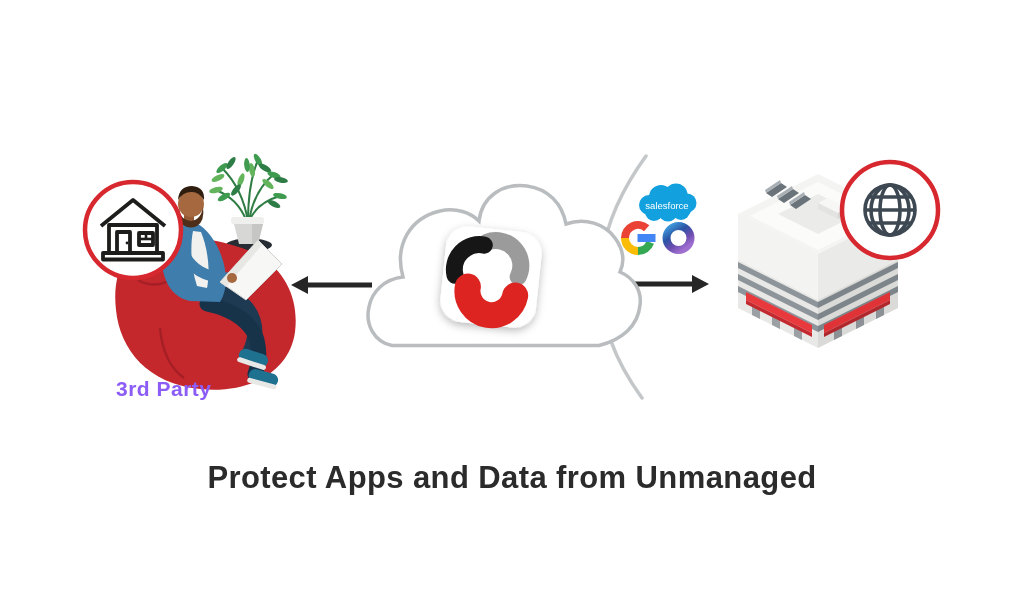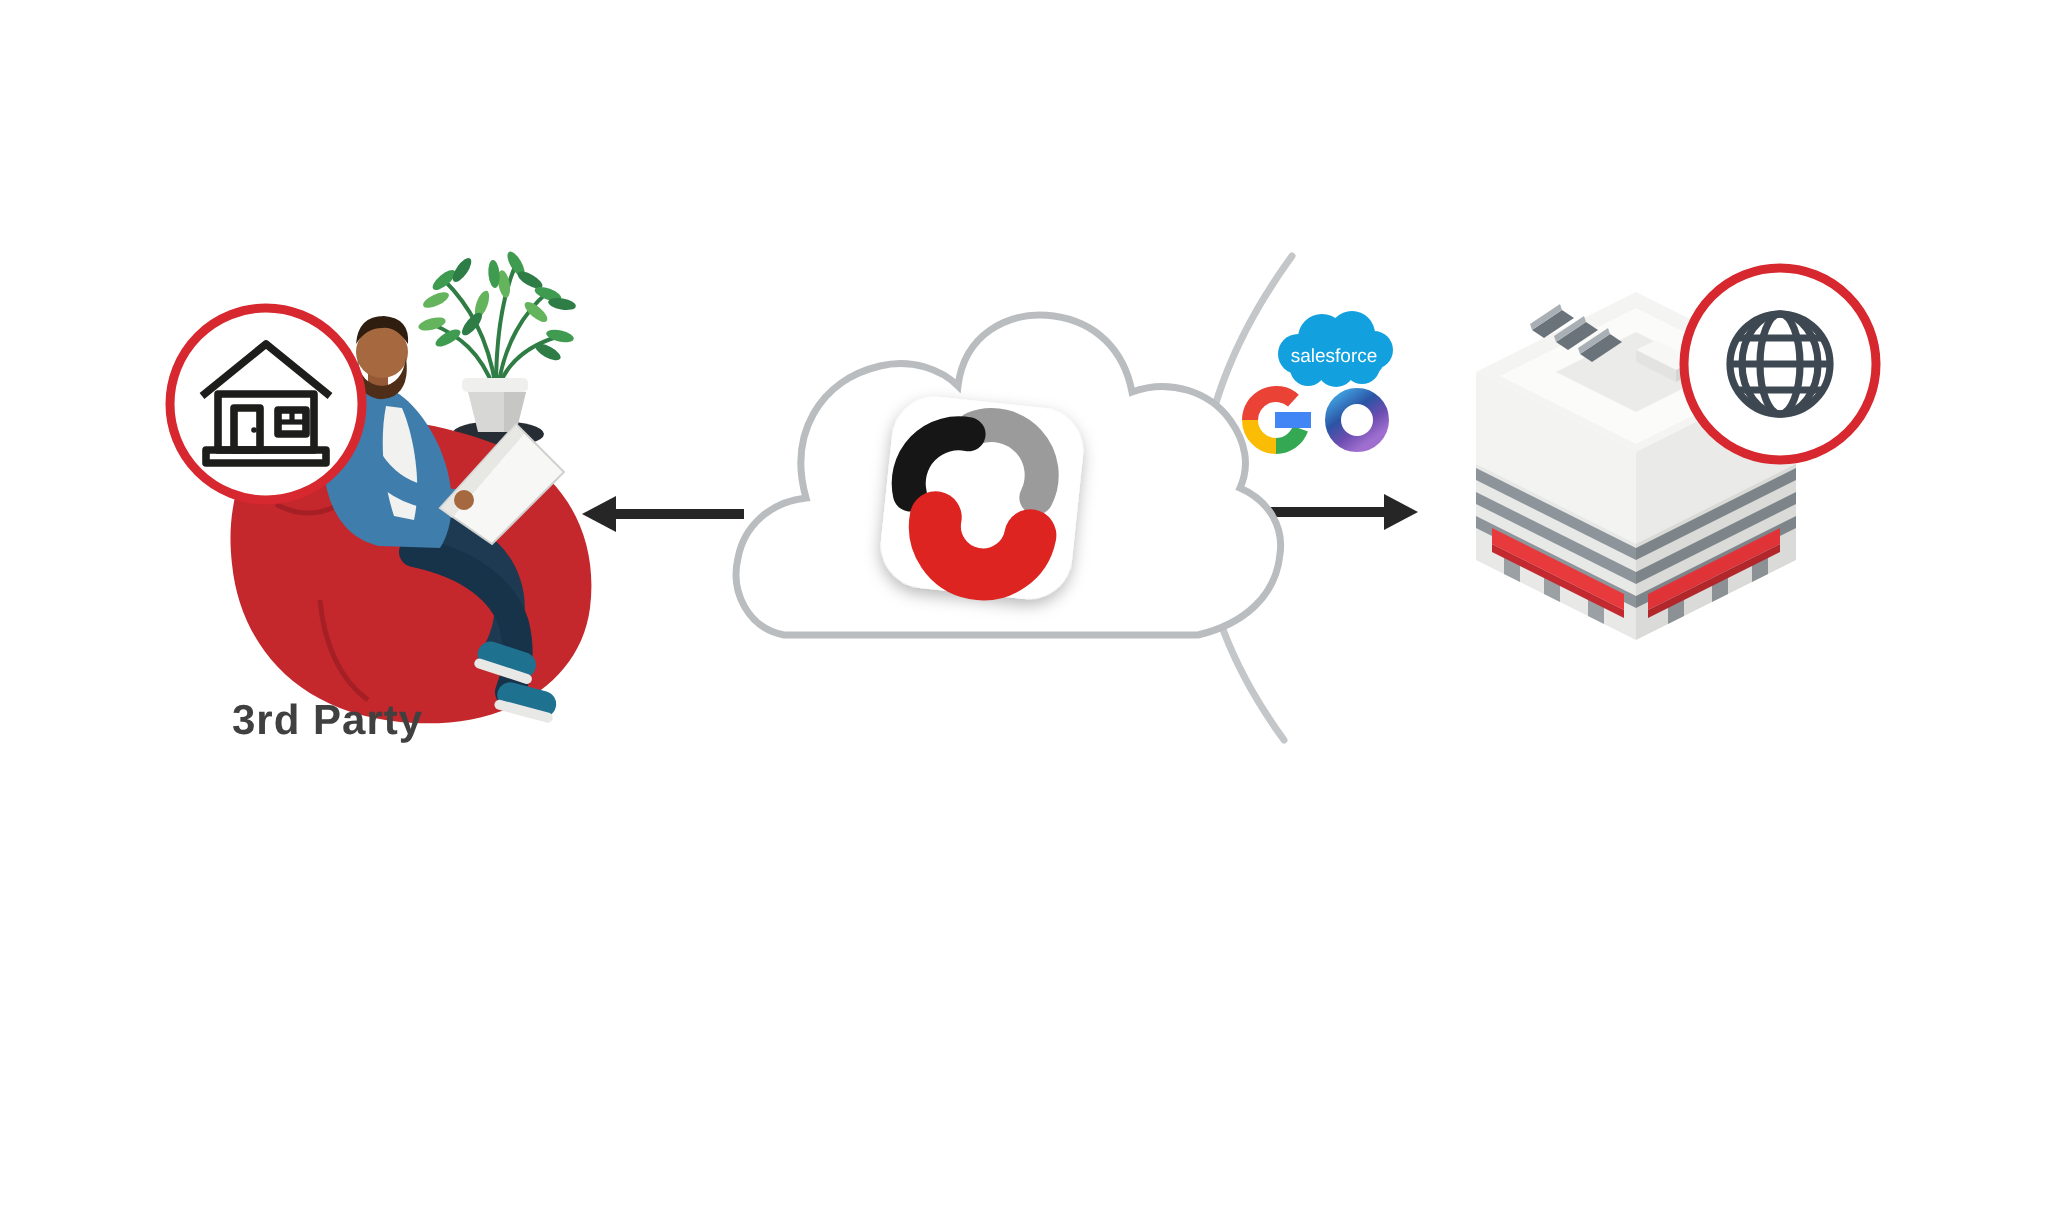--- a/index.html
+++ b/index.html
@@ -1,20 +1,20 @@
 <!DOCTYPE html>
 <html><head>
 <meta charset="utf-8">
 <style>
   html,body{margin:0;padding:0;background:#fff;}
   .canvas{position:relative;width:1024px;height:478px;background:#ffffff;overflow:hidden;
-          font-family:"Liberation Sans",sans-serif;}
+          font-family:"Liberation Sans",sans-serif;margin-top:28px;}
   .canvas svg{position:absolute;left:0;top:0;}
   .third-party-label{position:absolute;left:116px;top:349px;font-size:21px;font-weight:bold;
-          color:#404040;letter-spacing:.5px;}
+          color:#8b5cf6;letter-spacing:.5px;}
   .headline{position:absolute;left:0;right:0;top:430px;text-align:center;font-weight:bold;
           font-size:31px;line-height:39px;letter-spacing:.4px;color:#2b2b2b;}
   .sf-word{font-size:9.5px;font-family:"Liberation Sans",sans-serif;}
 </style>
 </head>
 <body>
 
 <div class="canvas">
 
 <svg width="1024" height="606" viewBox="0 0 1024 606">
@@ -234,15 +234,16 @@
       <line x1="865" y1="182" x2="915" y2="182"></line>
       <line x1="868.6" y1="169" x2="911.4" y2="169"></line>
       <line x1="868.6" y1="195" x2="911.4" y2="195"></line>
     </g>
   </g>
 </svg>
 
 <div class="third-party-label">3rd Party</div>
 
 <div class="headline">
+  <div>Protect Apps and Data from Unmanaged</div>
 </div>
 
 </div>
 
 </body></html>

